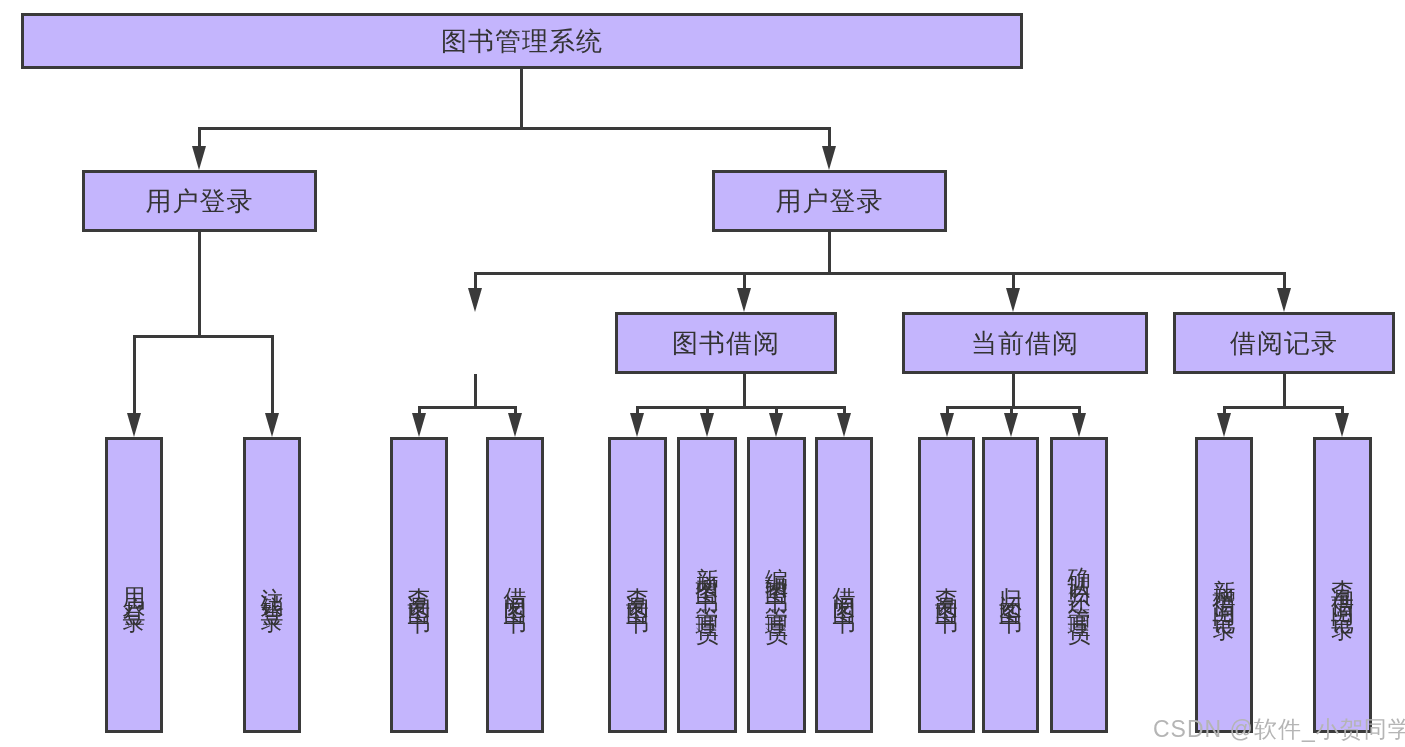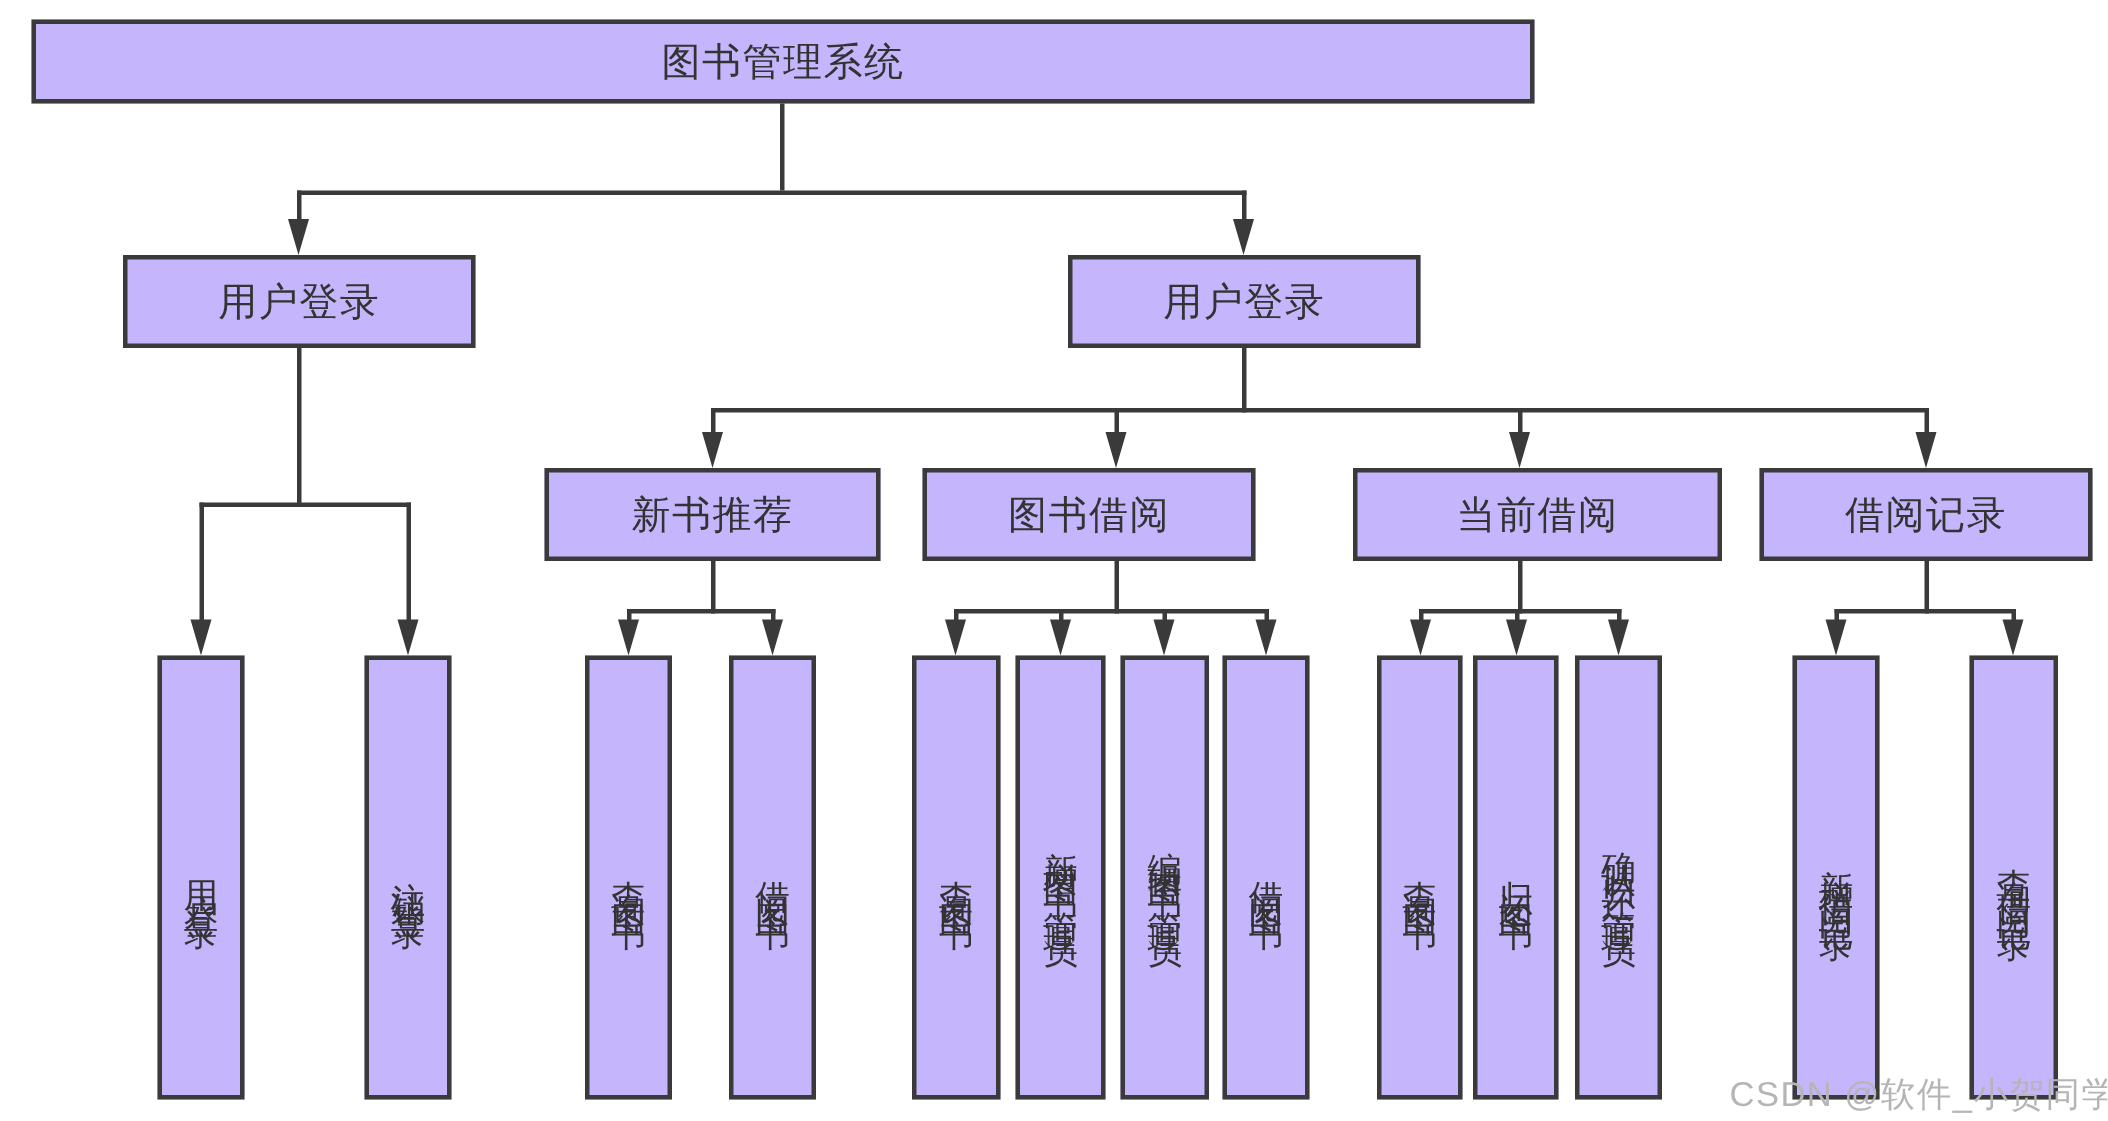--- a/index.html
+++ b/index.html
@@ -41,23 +41,20 @@
     <span>图书管理系统</span>
   </div>
 
   <div class="node" style="left:82px;top:170px;width:235px;height:62px;">
     <span>用户登录</span>
   </div>
   <div class="node" style="left:712px;top:170px;width:235px;height:62px;">
     <span>用户登录</span>
   </div>
 
-  <div class="node" style="left:363px;top:312px;width:224px;height:62px;">
-    <span>新书推荐</span>
-  </div>
   <div class="node" style="left:599px;top:312px;width:222px;height:62px;margin-left:16px;">
     <span>图书借阅</span>
   </div>
   <div class="node" style="left:902px;top:312px;width:246px;height:62px;">
     <span>当前借阅</span>
   </div>
   <div class="node" style="left:1173px;top:312px;width:222px;height:62px;">
     <span>借阅记录</span>
   </div>
 

